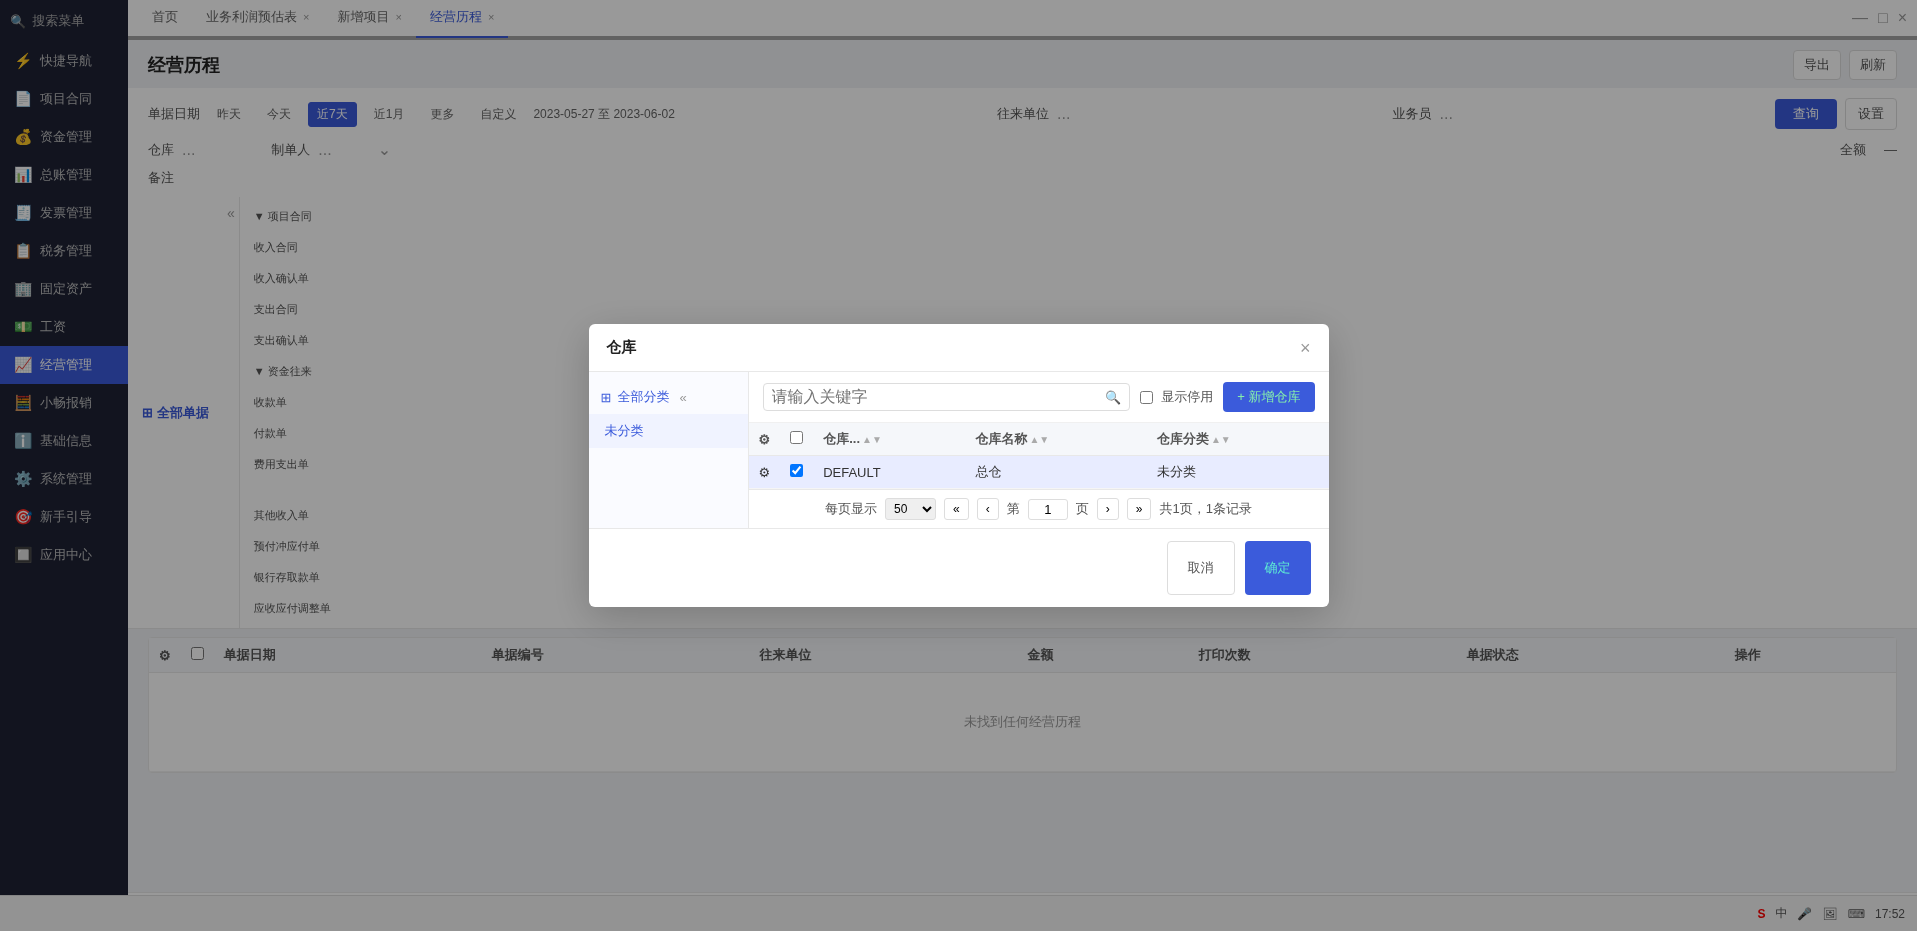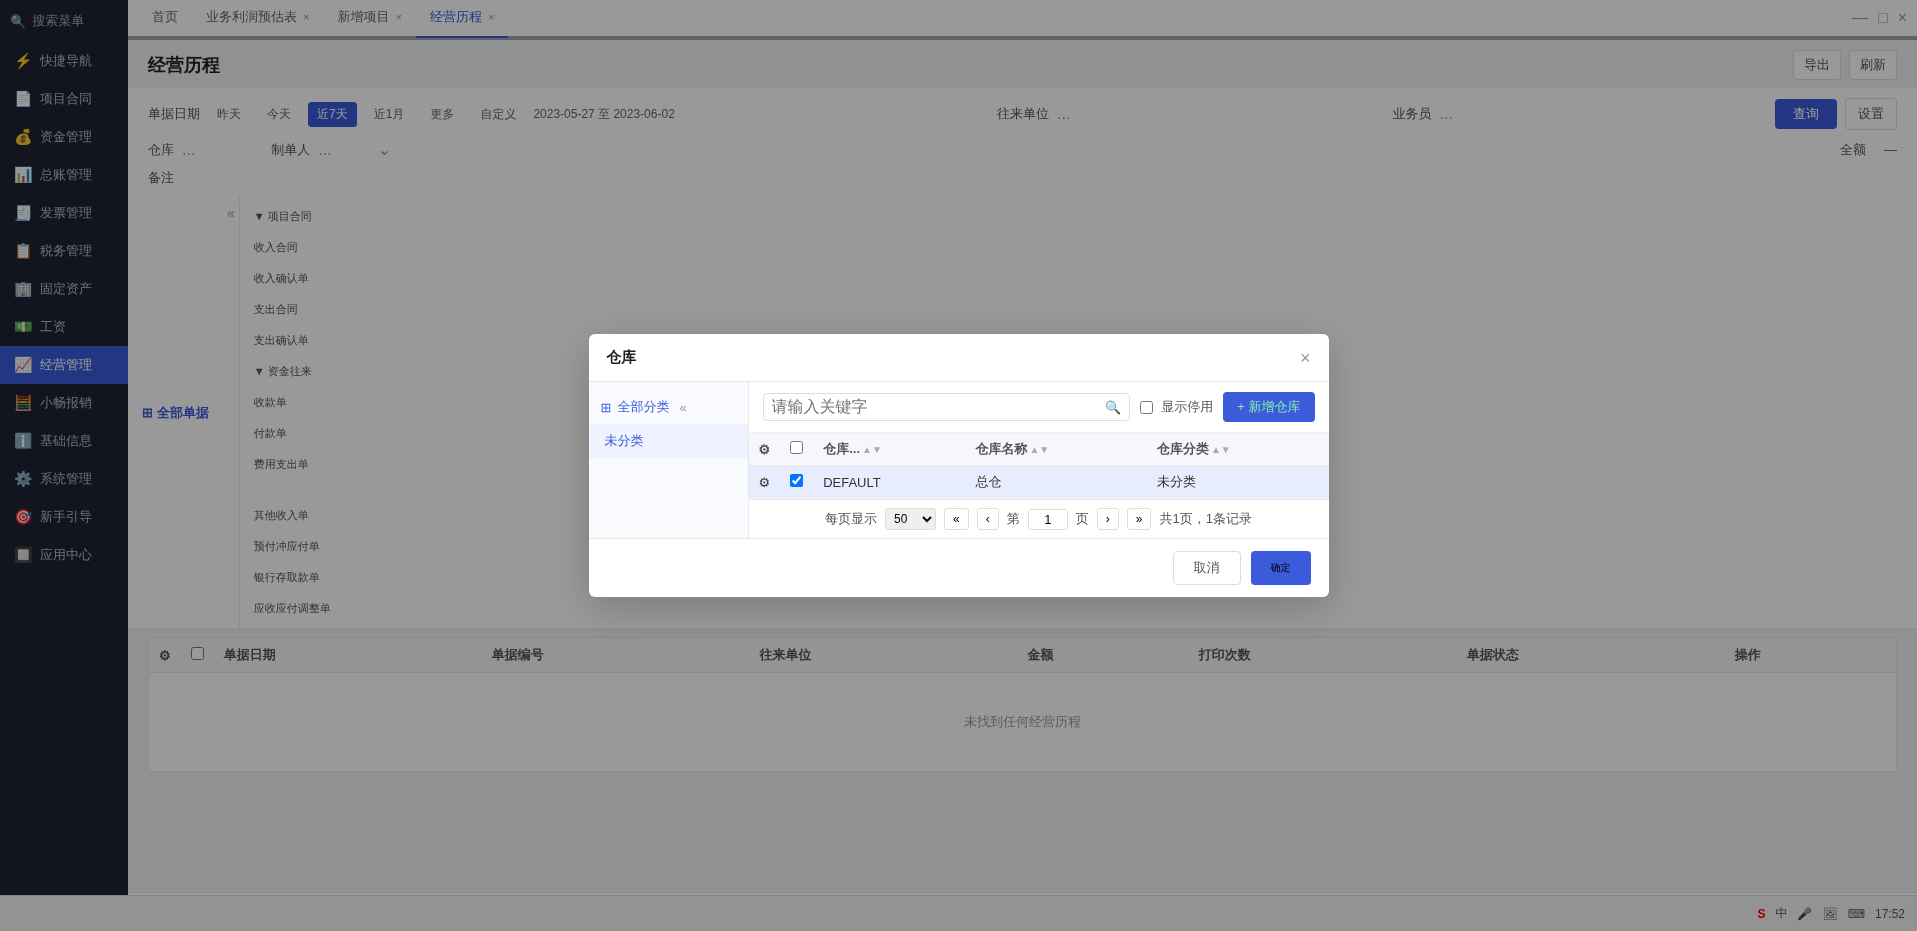--- a/index.html
+++ b/index.html
@@ -118,21 +118,21 @@
     .modal-table td { border-bottom: 1px solid #f5f5f5; padding: 7px 10px; }
     .modal-table tr.selected td { background: #e8ecff; }
 
     .modal-pagination {
       padding: 8px 14px; border-top: 1px solid #e8e8e8; display: flex; align-items: center; justify-content: center; gap: 8px; font-size: 13px; color: #555;
     }
     .modal-footer {
       padding: 12px 18px; border-top: 1px solid #e8e8e8; display: flex; justify-content: flex-end; gap: 10px;
     }
     .btn-cancel { padding: 6px 20px; border: 1px solid #ddd; border-radius: 4px; background: #fff; cursor: pointer; font-size: 13px; color: #555; }
-    .btn-confirm { padding: 10px 20px; border: none; border-radius: 4px; background: #3b5bdb; color: #000000; cursor: pointer; font-size: 10px; }
+    .btn-confirm { padding: 18px 20px; border: none; border-radius: 4px; background: #3b5bdb; color: #5eead4; cursor: pointer; font-size: 13px; }
 
     .sort-arrows { font-size: 10px; color: #aaa; display: inline-flex; flex-direction: column; line-height: 1; vertical-align: middle; margin-left: 2px; }
 
     .page-select { border: 1px solid #ddd; border-radius: 3px; padding: 2px 4px; font-size: 12px; }
 
     .col-check { width: 30px; }
     .col-settings { width: 30px; }
   </style>
 </head>
 <body>

